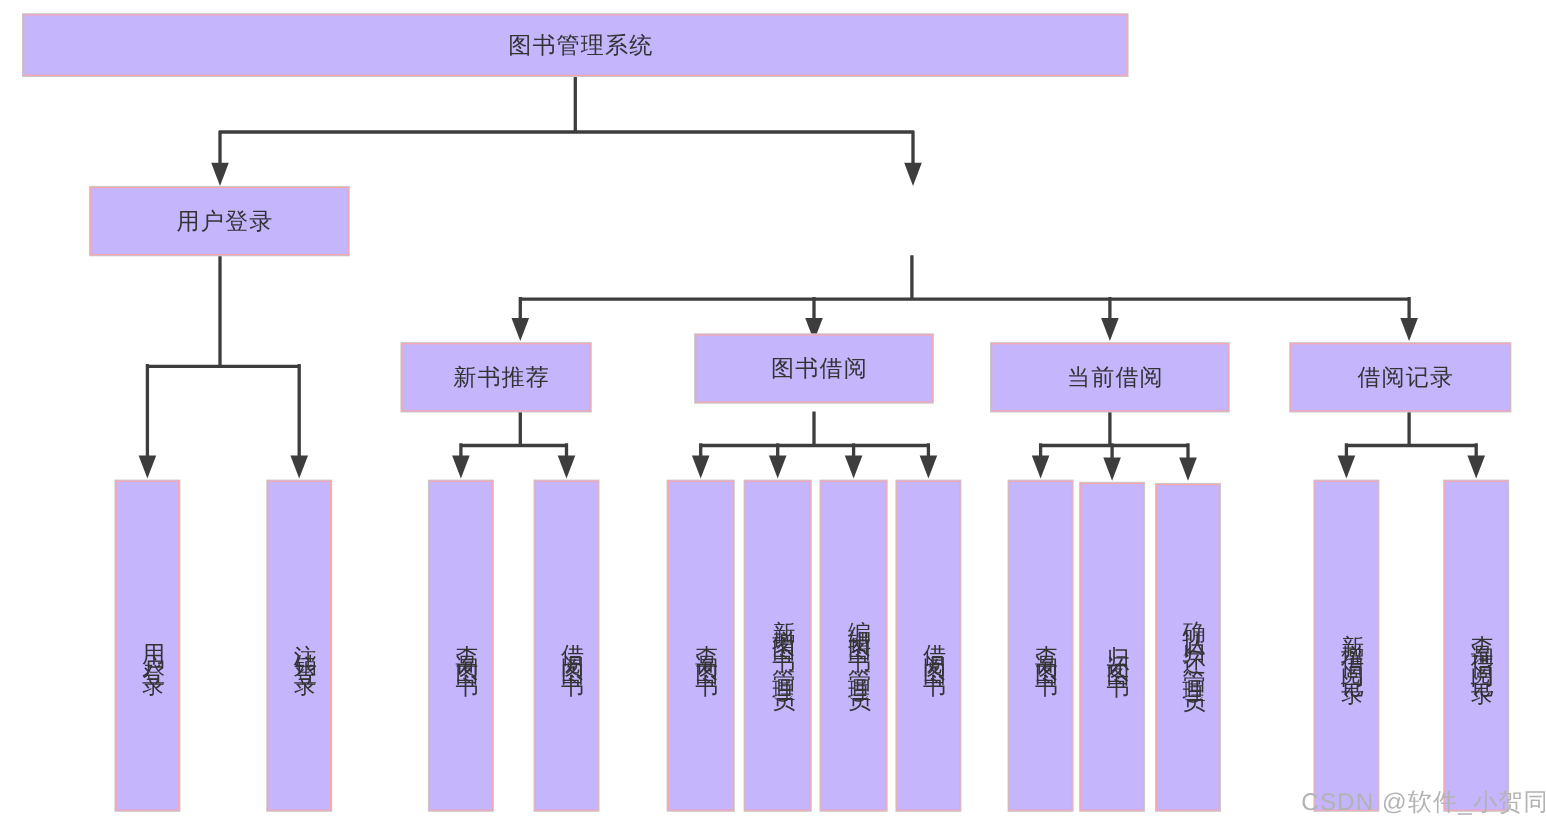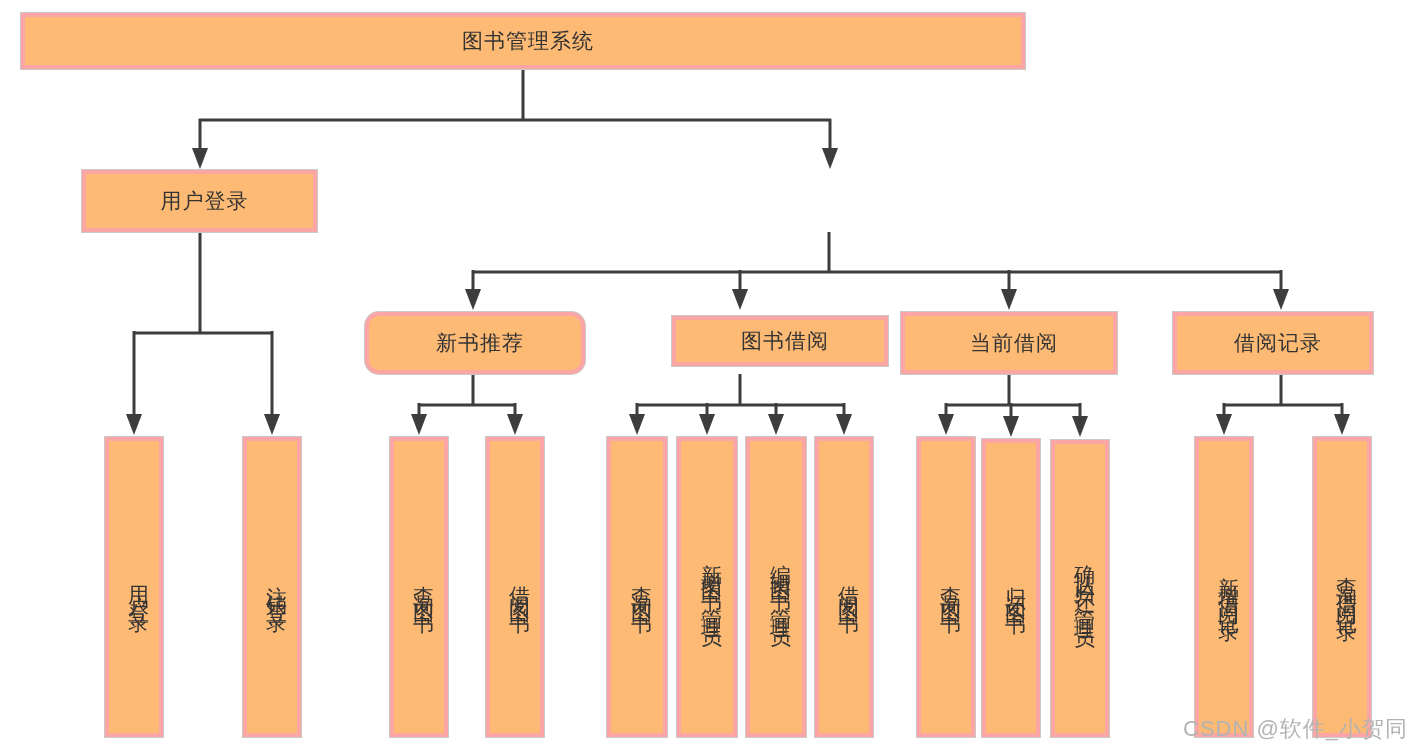--- a/index.html
+++ b/index.html
@@ -13,22 +13,22 @@
     overflow: hidden;
   }
   #connectors {
     position: absolute;
     left: 0; top: 0;
     width: 1405px; height: 747px;
     pointer-events: none;
   }
   .node {
     position: absolute;
-    background: #fdba74;
-    border: 4px solid #fca5a5;
+    background: #c4b5fd;
+    border: 1px solid #fca5a5;
     box-shadow: 0 0 0 1px #c9c9c9;
     display: flex;
     align-items: center;
     justify-content: center;
     color: #333333;
     z-index: 2;
     padding-left: 10px;
   }
   .h-node {
     font-size: 21px;
@@ -102,22 +102,22 @@
 
       <polygon points="1224,435 1216,414 1232,414"></polygon>
       <polygon points="1342,435 1334,414 1350,414"></polygon>
     </g>
   </svg>
 
   <div class="node h-node" style="left:21px; top:13px; width:1004px; height:56px;">图书管理系统</div>
 
   <div class="node h-node" style="left:82px; top:170px; width:235px; height:62px;">用户登录</div>
 
-  <div class="node h-node" style="left:365px; top:312px; width:220px; height:62px;border-radius:14px;">新书推荐</div>
-  <div class="node h-node" style="left:632px; top:316px; width:216px; height:50px;margin-left:40px;">图书借阅</div>
+  <div class="node h-node" style="left:365px; top:312px; width:172px; height:62px;">新书推荐</div>
+  <div class="node h-node" style="left:632px; top:304px; width:216px; height:62px;">图书借阅</div>
   <div class="node h-node" style="left:901px; top:312px; width:216px; height:62px;text-align:center;">当前借阅</div>
   <div class="node h-node" style="left:1173px; top:312px; width:200px; height:62px;">借阅记录</div>
 
   <div class="node v-node" style="left:105px; top:437px; width:58px; height:300px;">用户登录</div>
   <div class="node v-node" style="left:243px; top:437px; width:58px; height:300px;">注销登录</div>
 
   <div class="node v-node" style="left:390px; top:437px; width:58px; height:300px;">查询图书</div>
   <div class="node v-node" style="left:486px; top:437px; width:58px; height:300px;">借阅图书</div>
 
   <div class="node v-node" style="left:607px; top:437px; width:60px; height:300px;">查询图书</div>

